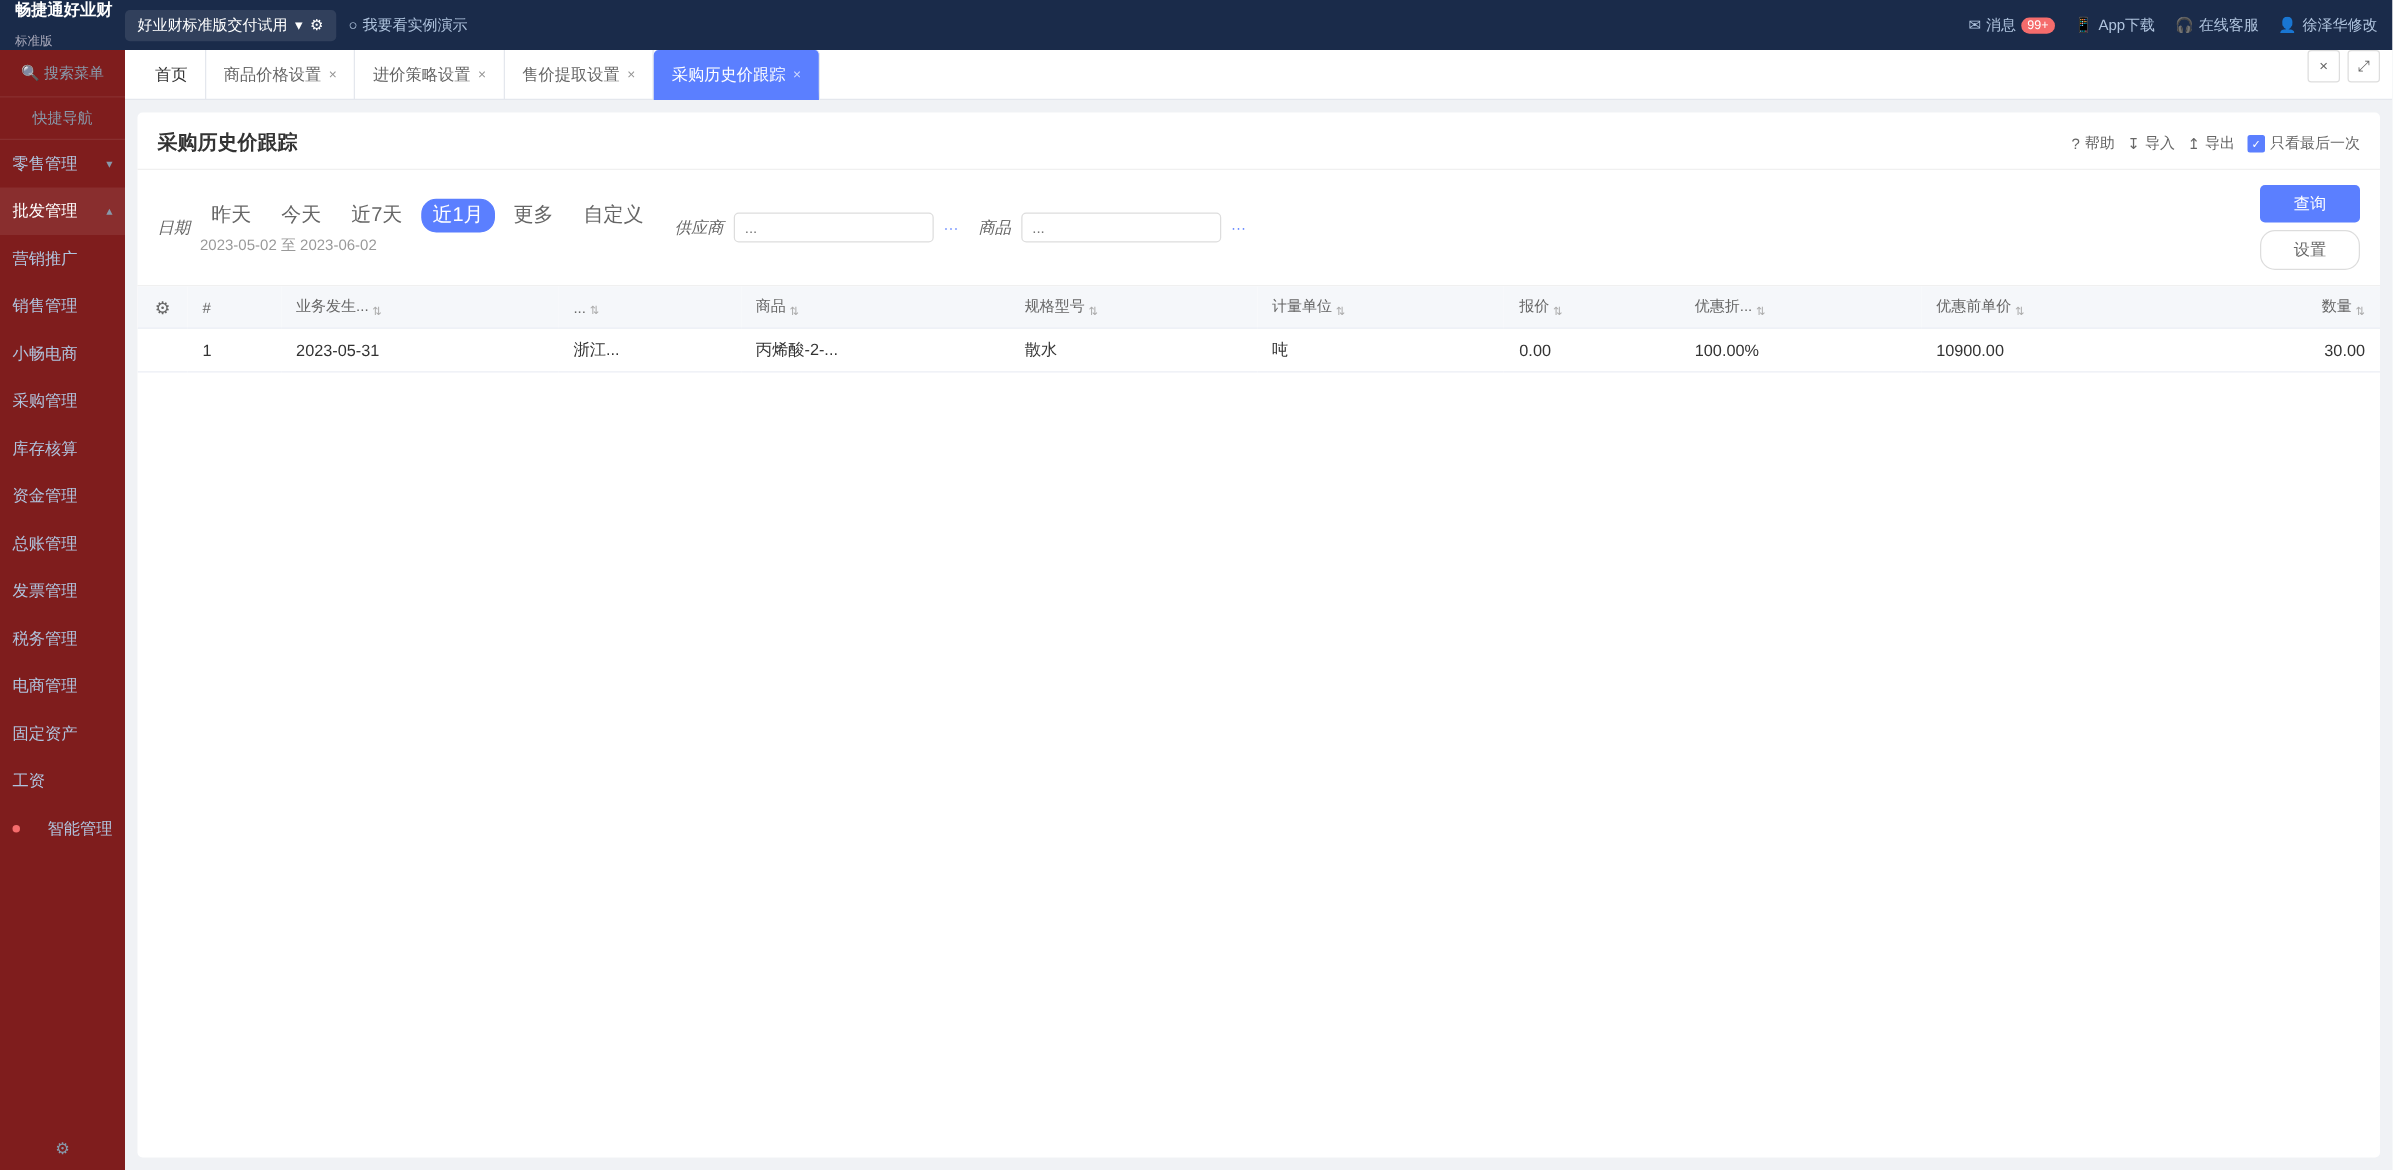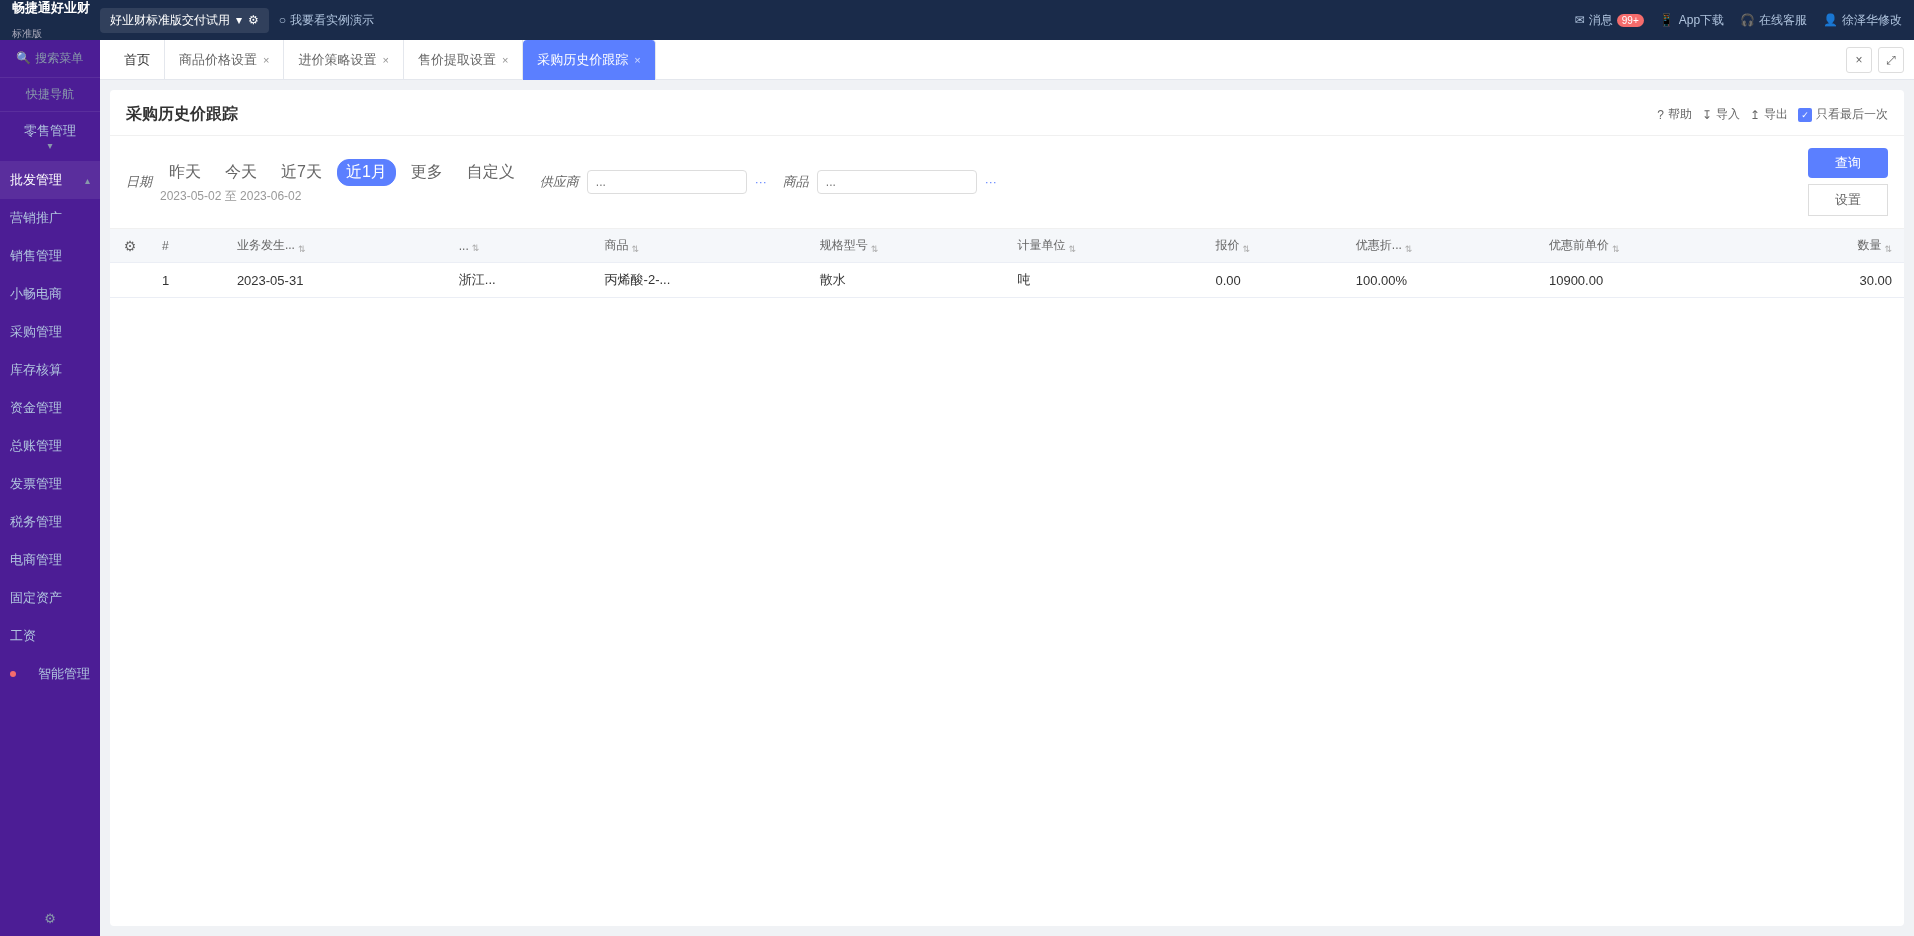--- a/index.html
+++ b/index.html
@@ -14,32 +14,32 @@
     .product-selector { display: flex; align-items: center; gap: 6px; background: rgba(255,255,255,0.1); border-radius: 4px; padding: 4px 10px; cursor: pointer; font-size: 12px; color: #fff; }
     .demo-link { display: flex; align-items: center; gap: 4px; font-size: 12px; color: #b0c4de; cursor: pointer; }
     .top-bar-right { display: flex; align-items: center; gap: 16px; font-size: 12px; color: #b0c4de; }
     .top-bar-right .item { display: flex; align-items: center; gap: 4px; cursor: pointer; }
     .badge { background: #f56c6c; color: #fff; border-radius: 8px; padding: 1px 5px; font-size: 10px; }
 
     
     .main-layout { display: flex; flex: 1; overflow: hidden; }
 
     
-    .sidebar { width: 100px; background: #4c1d95; display: flex; flex-direction: column; flex-shrink: 0; overflow-y: auto; }
+    .sidebar { width: 100px; background: #7f1d1d; display: flex; flex-direction: column; flex-shrink: 0; overflow-y: auto; }
     .sidebar-search { padding: 8px; text-align: center; color: #8899aa; font-size: 12px; cursor: pointer; border-bottom: 1px solid rgba(255,255,255,0.08); padding: 10px 0; }
     .sidebar-nav { padding: 8px 0; text-align: center; color: #8899aa; font-size: 12px; cursor: pointer; border-bottom: 1px solid rgba(255,255,255,0.08); }
     .sidebar-item { padding: 12px 0; text-align: center; color: #b0c4de; font-size: 13px; cursor: pointer; display: flex; align-items: center; justify-content: space-between; padding: 12px 10px; }
     .sidebar-item .arrow { font-size: 10px; color: #8899aa; }
     .sidebar-bottom { margin-top: auto; padding: 10px 0; text-align: center; color: #8899aa; cursor: pointer; }
 
     
     .content-area { flex: 1; display: flex; flex-direction: column; overflow: hidden; background: #f0f2f5; }
 
     
-    .tab-bar { background: #fff; display: flex; align-items: center; border-bottom: 1px solid #e4e7ed; flex-shrink: 0; height: 40px; padding: 0 10px; }
+    .tab-bar { background: #fff; display: flex; border-bottom: 1px solid #e4e7ed; flex-shrink: 0; height: 40px; padding: 0 10px; }
     .tab { display: flex; align-items: center; gap: 6px; padding: 0 14px; height: 40px; font-size: 13px; color: #666; cursor: pointer; border-right: 1px solid #e4e7ed; }
     .tab.home { color: #333; font-weight: 500; }
     .tab.active { background: #5b7fff; color: #fff; border-radius: 4px 4px 0 0; }
     .tab .close-btn { font-size: 11px; cursor: pointer; opacity: 0.7; }
     .tab-actions { margin-left: auto; display: flex; gap: 6px; }
     .tab-action-btn { width: 26px; height: 26px; display: flex; align-items: center; justify-content: center; cursor: pointer; color: #666; border: 1px solid #ddd; border-radius: 3px; font-size: 12px; }
 
     
     .page-content { flex: 1; overflow: auto; padding: 0; }
     .page-inner { background: #fff; margin: 10px; border-radius: 4px; min-height: calc(100% - 20px); display: flex; flex-direction: column; }
@@ -56,21 +56,21 @@
     .filter-bar { padding: 12px 16px; display: flex; align-items: center; gap: 16px; flex-wrap: wrap; border-bottom: 1px solid #f0f0f0; }
     .filter-group { display: flex; align-items: center; gap: 8px; }
     .filter-label { color: #666; font-size: 13px; font-style: italic; }
     .date-btns { display: flex; gap: 6px; align-items: center; }
     .date-btn { padding: 2px 8px; border-radius: 12px; font-size: 16px; cursor: pointer; color: #666; border: 1px solid transparent; }
     .date-btn.active { background: #5b7fff; color: #fff; border-color: #5b7fff; }
     .date-range { font-size: 12px; color: #999; margin-top: 2px; }
     .filter-input { border: 1px solid #ddd; border-radius: 4px; padding: 4px 8px; font-size: 12px; min-width: 120px; color: #333; outline: none; }
     .filter-more { color: #5b7fff; font-size: 12px; cursor: pointer; }
     .btn-query { background: #5b7fff; color: #fff; border: none; padding: 6px 18px; border-radius: 4px; font-size: 13px; cursor: pointer; }
-    .btn-settings { background: #fff; color: #666; border: 1px solid #ddd; padding: 6px 26px; border-radius: 0; font-size: 13px; cursor: pointer; }
+    .btn-settings { background: #fff; color: #666; border: 1px solid #ddd; padding: 6px 26px; border-radius: 12px; font-size: 13px; cursor: pointer; }
     .filter-actions { display: flex; flex-direction: column; gap: 6px; margin-left: auto; }
 
     
     .table-area { flex: 1; overflow: auto; }
     table { width: 100%; border-collapse: collapse; font-size: 13px; }
     thead tr { background: #f5f7fa; }
     th { padding: 8px 12px; text-align: left; color: #666; font-weight: normal; border-bottom: 1px solid #ebeef5; white-space: nowrap; font-size: 12px; }
     td { padding: 8px 12px; border-bottom: 1px solid #ebeef5; color: #333; font-size: 13px; }
     .th-sort { display: inline-flex; align-items: flex-end; gap: 3px; cursor: pointer; }
     .sort-icon { font-size: 9px; color: #aaa; }
@@ -127,21 +127,21 @@
 <div class="main-layout">
 
   <div class="sidebar">
     <div class="sidebar-search">
       <span>🔍</span>
       <span>搜索菜单</span>
     </div>
     <div class="sidebar-nav">
       <span>快捷导航</span>
     </div>
-    <div class="sidebar-item" style="padding:10px 10px;flex-direction:column;">
+    <div class="sidebar-item" style="padding:10px 10px;">
       <span>零售管理</span>
       <span class="arrow">▾</span>
     </div>
     <div class="sidebar-item" style="padding:10px 10px; color:#fff; background:rgba(255,255,255,0.08)">
       <span>批发管理</span>
       <span class="arrow">▴</span>
     </div>
     <div class="sidebar-item" style="padding:10px 10px;">
       <span>营销推广</span>
     </div>

